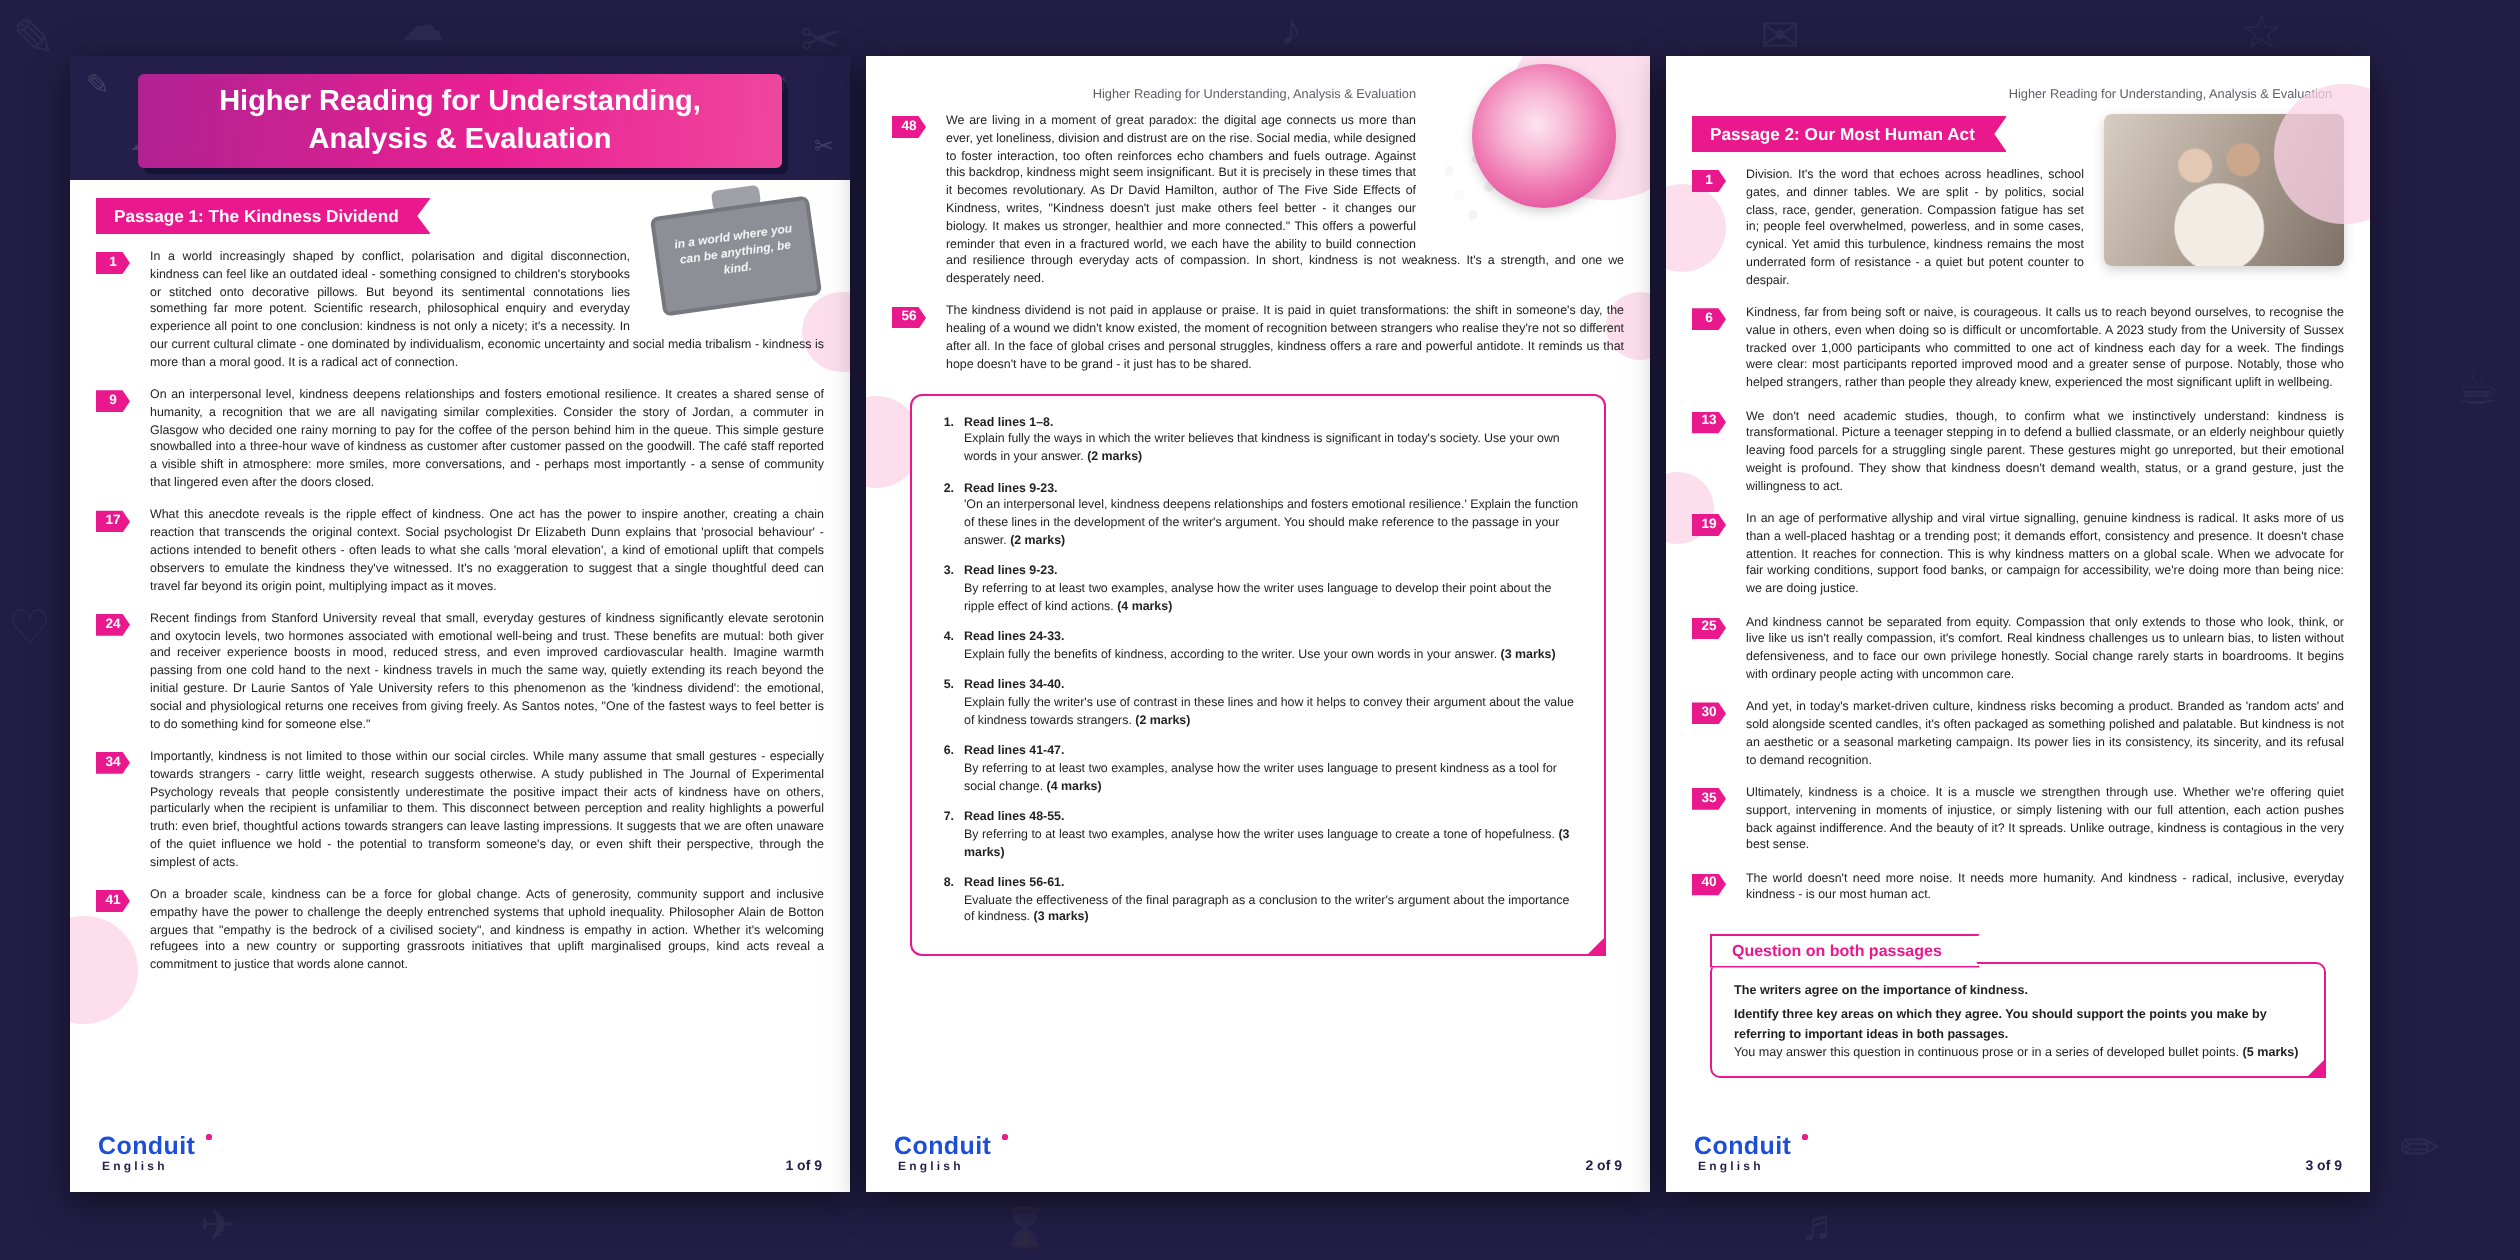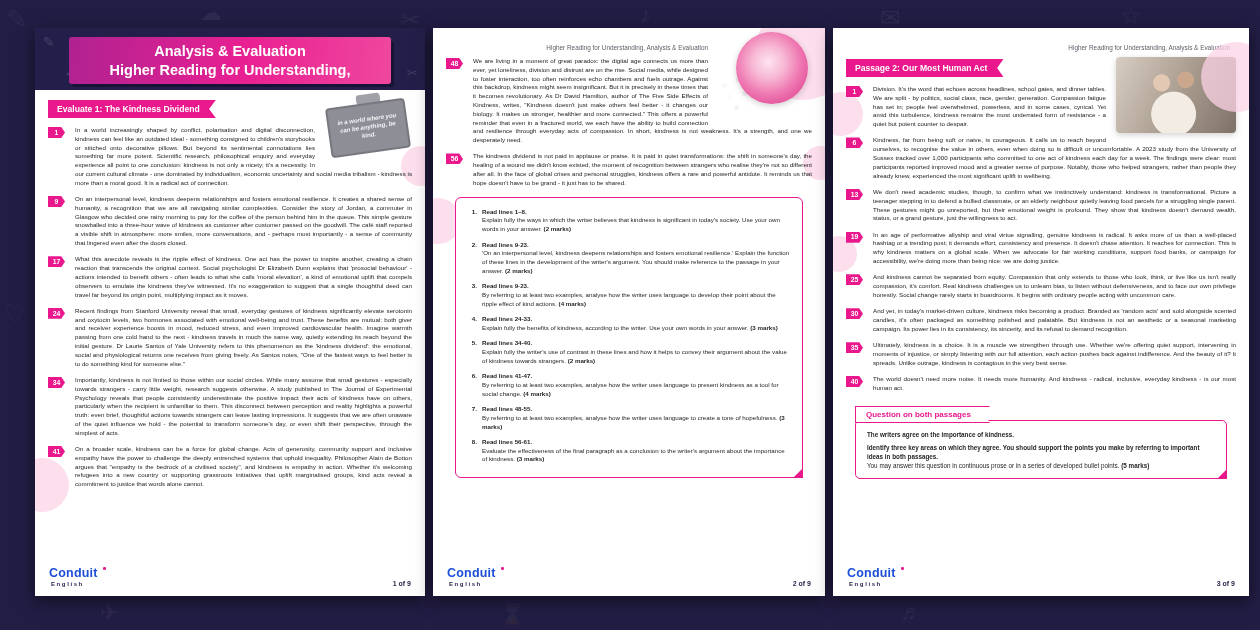--- a/index.html
+++ b/index.html
@@ -12,21 +12,21 @@
   }
   .bg-doodle { position:absolute; color:rgba(255,255,255,0.055); pointer-events:none; }
 
   .sheet {
     position:absolute; top:28px; height:568px; background:#ffffff;
     box-shadow:0 5px 16px rgba(0,0,0,0.5);
     overflow:hidden;
   }
   #sheet1 { left:35px;  width:390px; }
   #sheet2 { left:433px; width:392px; }
-  #sheet3 { left:833px; width:416px; }
+  #sheet3 { left:833px; width:352px; }
 
   .pink-circle { position:absolute; border-radius:50%; background:#fbd3e7; opacity:.75; }
 
   
   .navy-strip { position:relative; height:62px; background:#241f4a; overflow:hidden; }
   .strip-doodle { position:absolute; color:rgba(255,255,255,0.14); }
   .title-banner {
     position:absolute; left:50%; transform:translateX(-50%); top:9px;
     width:322px; padding:5px 6px;
     background:linear-gradient(95deg,#b02291 0%,#e92092 55%,#ef479e 100%);
@@ -143,37 +143,37 @@
 <span class="bg-doodle" style="left:900px;top:600px;font-size:22px">♬</span>
 <span class="bg-doodle" style="left:1200px;top:560px;font-size:24px">✏</span>
 
 <div class="sheet" id="sheet1">
   <div class="navy-strip">
     <span class="strip-doodle" style="left:8px;top:6px;font-size:14px">✎</span>
     <span class="strip-doodle" style="left:30px;top:36px;font-size:12px">☁</span>
     <span class="strip-doodle" style="right:30px;top:6px;font-size:13px">♪</span>
     <span class="strip-doodle" style="right:8px;top:38px;font-size:12px">✂</span>
     <div class="title-banner">
+      <div>Higher Reading for Understanding,</div>
       <div>Analysis &amp; Evaluation</div>
-      <div>Higher Reading for Understanding,</div>
     </div>
   </div>
 
   <div class="pink-circle" style="width:54px;height:54px;left:-20px;top:430px"></div>
   <div class="pink-circle" style="width:40px;height:40px;right:-16px;top:118px"></div>
 
   <div class="content">
     <div class="stamp">
       <div class="stamp-handle"></div>
       <div class="stamp-pad">
         <span>in a world where you can be anything, be kind.</span>
       </div>
     </div>
     <div class="ribbon">
-      <span>Evaluate 1: The Kindness Dividend</span>
+      <span>Passage 1: The Kindness Dividend</span>
     </div>
 
     <div class="para">
       <span class="marker">1</span>
       <span>In a world increasingly shaped by conflict, polarisation and digital disconnection, kindness can feel like an outdated ideal - something consigned to children's storybooks or stitched onto decorative pillows. But beyond its sentimental connotations lies something far more potent. Scientific research, philosophical enquiry and everyday experience all point to one conclusion: kindness is not only a nicety; it's a necessity. In our current cultural climate - one dominated by individualism, economic uncertainty and social media tribalism - kindness is more than a moral good. It is a radical act of connection.</span>
     </div>
     <div class="para">
       <span class="marker">9</span>
       <span>On an interpersonal level, kindness deepens relationships and fosters emotional resilience. It creates a shared sense of humanity, a recognition that we are all navigating similar complexities. Consider the story of Jordan, a commuter in Glasgow who decided one rainy morning to pay for the coffee of the person behind him in the queue. This simple gesture snowballed into a three-hour wave of kindness as customer after customer passed on the goodwill. The café staff reported a visible shift in atmosphere: more smiles, more conversations, and - perhaps most importantly - a sense of community that lingered even after the doors closed.</span>
     </div>

